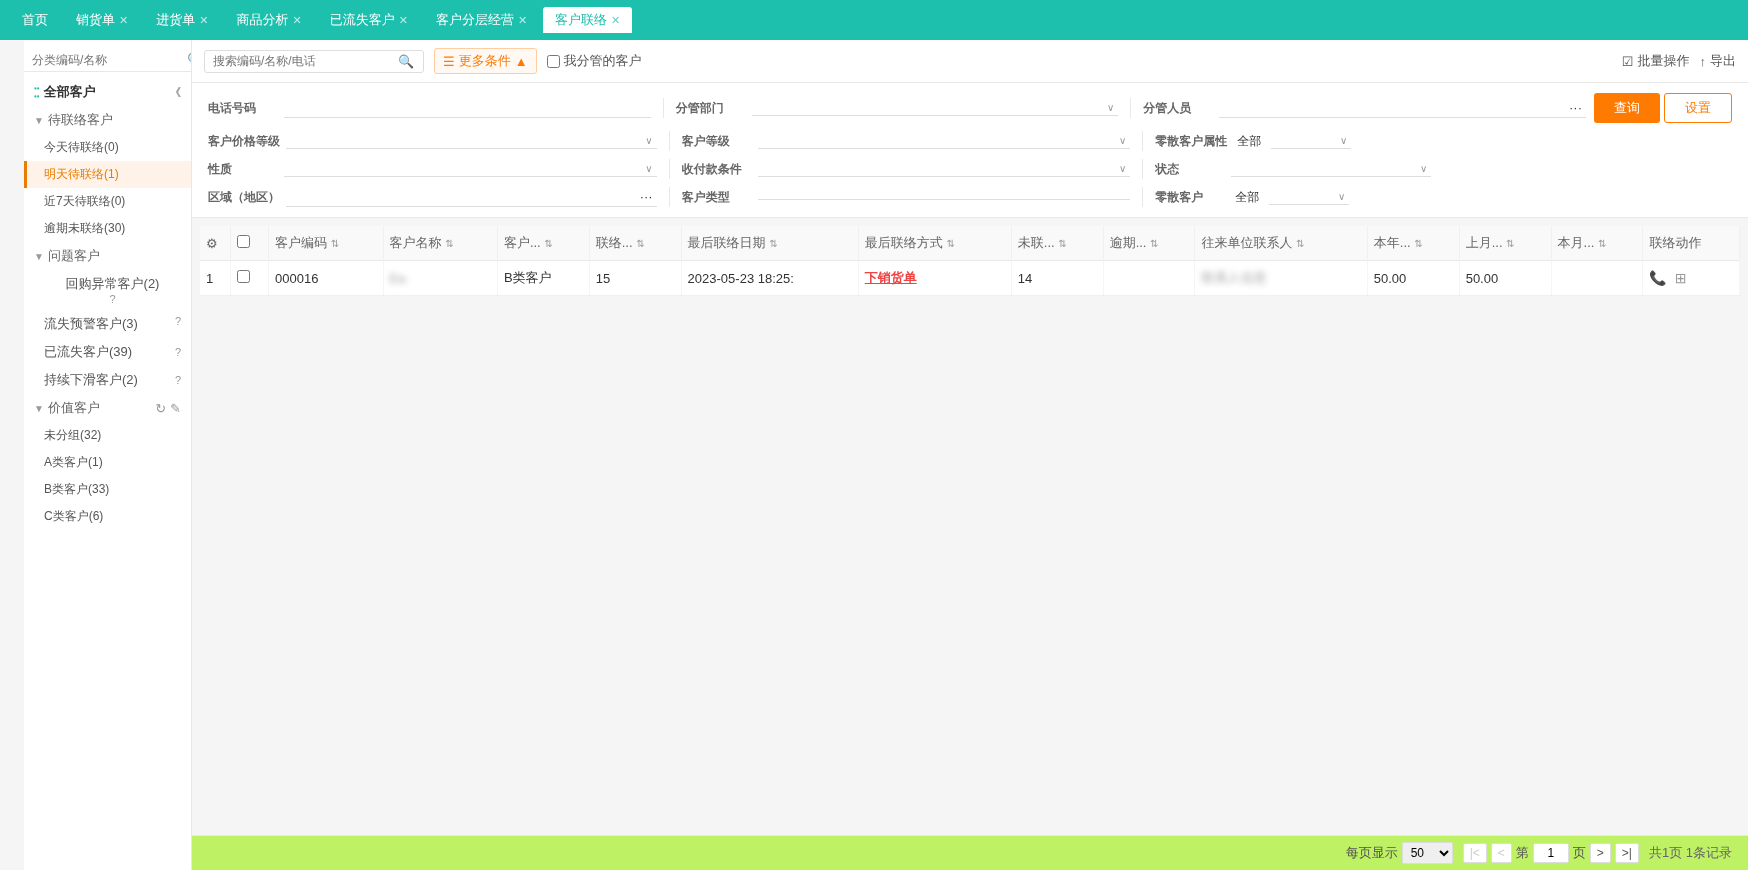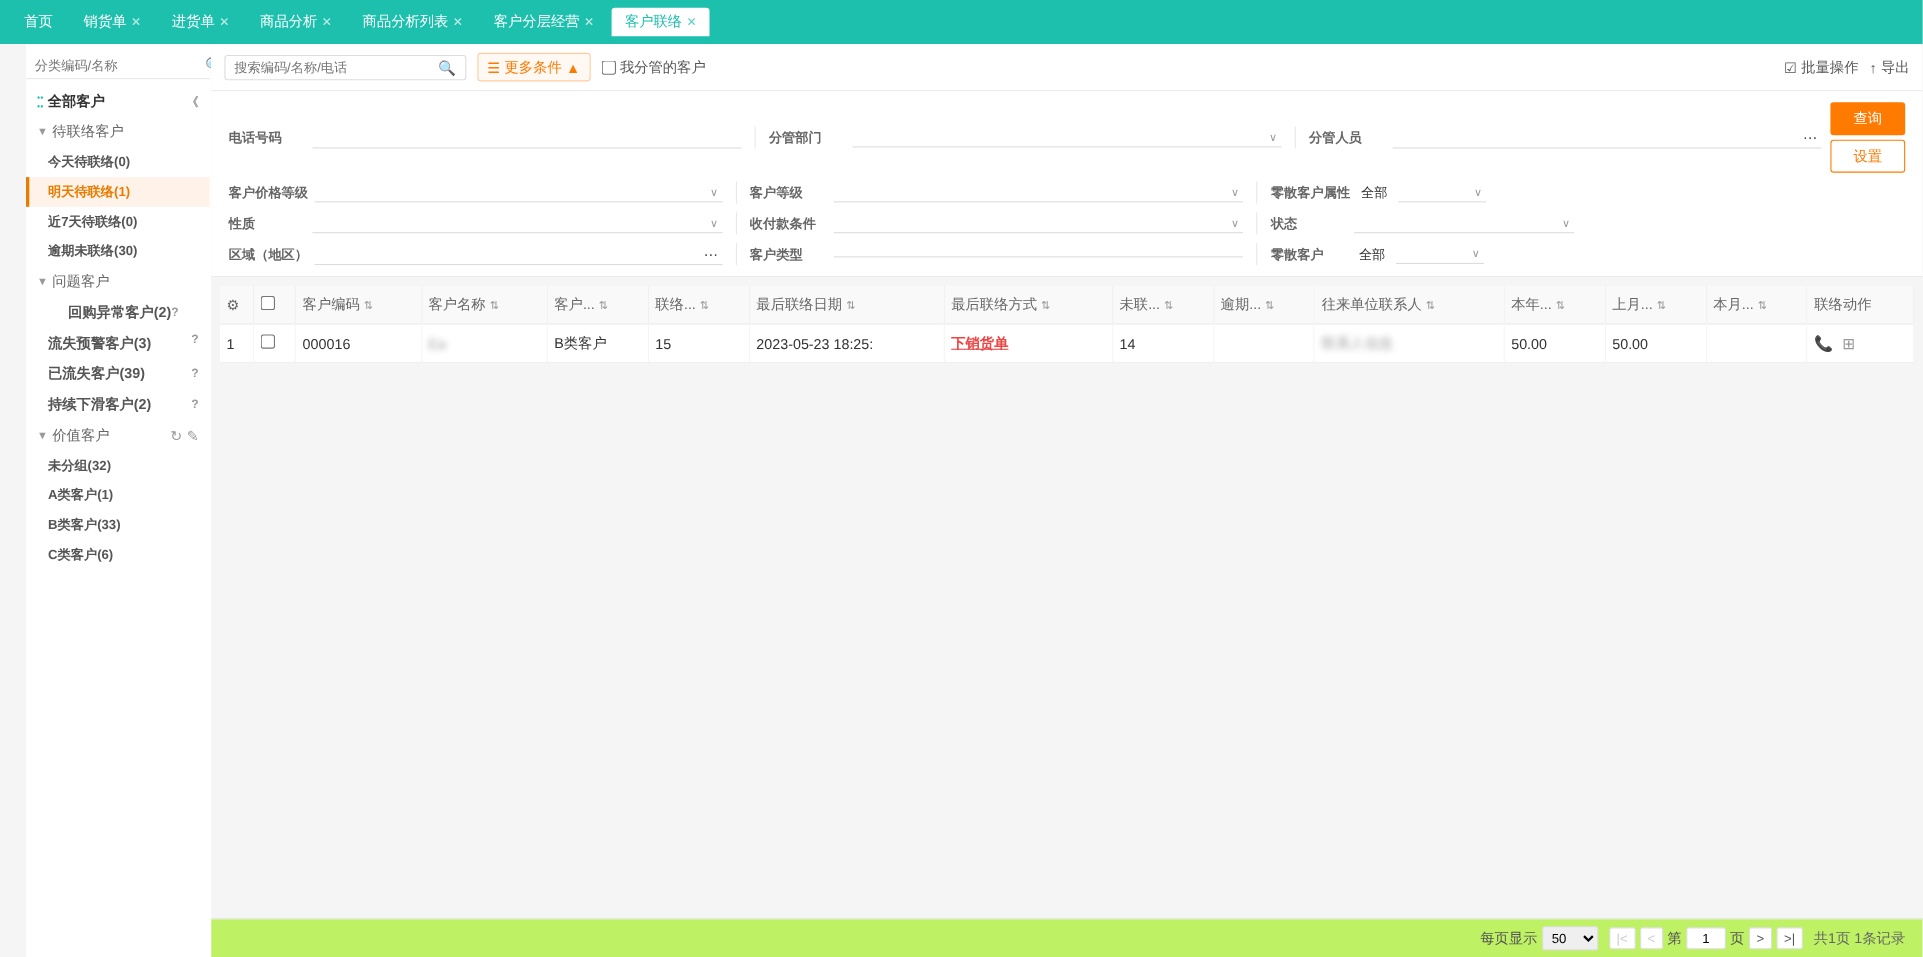--- a/index.html
+++ b/index.html
@@ -86,21 +86,20 @@
       cursor: pointer;
     }
     .sidebar-group-title .arrow { font-size: 10px; color: #999; }
 
     .sidebar-item {
       padding: 5px 10px 5px 20px;
       font-size: 12px;
       color: #555;
       cursor: pointer;
       white-space: nowrap;
-      font-weight: bold;
     }
     .sidebar-item.active { background: #fff2e8; color: #e87c00; border-left: 3px solid #e87c00; padding-left: 17px; }
 
     
     .content-area {
       flex: 1;
       display: flex;
       flex-direction: column;
       overflow: hidden;
       background: #f5f5f5;
@@ -208,21 +207,21 @@
     .settings-btn {
       background: #fff;
       color: #ff7a00;
       border: 1px solid #ff7a00;
       border-radius: 3px;
       padding: 5px 20px;
       cursor: pointer;
       font-size: 13px;
       white-space: nowrap;
     }
-    .btn-group { display: flex; flex-direction: column; gap: 4px; flex-shrink: 0; }
+    .btn-group { display: flex; flex-direction: row; gap: 4px; flex-shrink: 0; }
 
     
     .table-container {
       flex: 1;
       overflow: auto;
       padding: 8px;
       background: #f5f5f5;
     }
     .data-table {
       width: 100%;
@@ -307,21 +306,21 @@
   </div>
   <div class="nav-item">
     <span>进货单</span>
     <span class="nav-close">✕</span>
   </div>
   <div class="nav-item">
     <span>商品分析</span>
     <span class="nav-close">✕</span>
   </div>
   <div class="nav-item">
-    <span>商品分析列表</span>
+    <span>已流失客户</span>
     <span class="nav-close">✕</span>
   </div>
   <div class="nav-item">
     <span>客户分层经营</span>
     <span class="nav-close">✕</span>
   </div>
   <div class="nav-item active">
     <span>客户联络</span>
     <span class="nav-close" style="color:#1dbfad;">✕</span>
   </div>
@@ -349,21 +348,21 @@
     </div>
     <div class="sidebar-item">今天待联络(0)</div>
     <div class="sidebar-item active">明天待联络(1)</div>
     <div class="sidebar-item">近7天待联络(0)</div>
     <div class="sidebar-item">逾期未联络(30)</div>
 
     <div class="sidebar-group-title">
       <span class="arrow">▼</span>
       <span>问题客户</span>
     </div>
-    <div class="sidebar-item" style="display:flex;align-items:center;justify-content:center;">
+    <div class="sidebar-item" style="display:flex;align-items:center;justify-content:center;flex-direction:column;">
       <span>回购异常客户(2)</span>
       <span style="color:#999;font-size:11px;">?</span>
     </div>
     <div class="sidebar-item" style="display:flex;align-items:flex-start;justify-content:space-between;">
       <span>流失预警客户(3)</span>
       <span style="color:#999;font-size:11px;">?</span>
     </div>
     <div class="sidebar-item" style="display:flex;align-items:center;justify-content:space-between;">
       <span>已流失客户(39)</span>
       <span style="color:#999;font-size:11px;">?</span>

